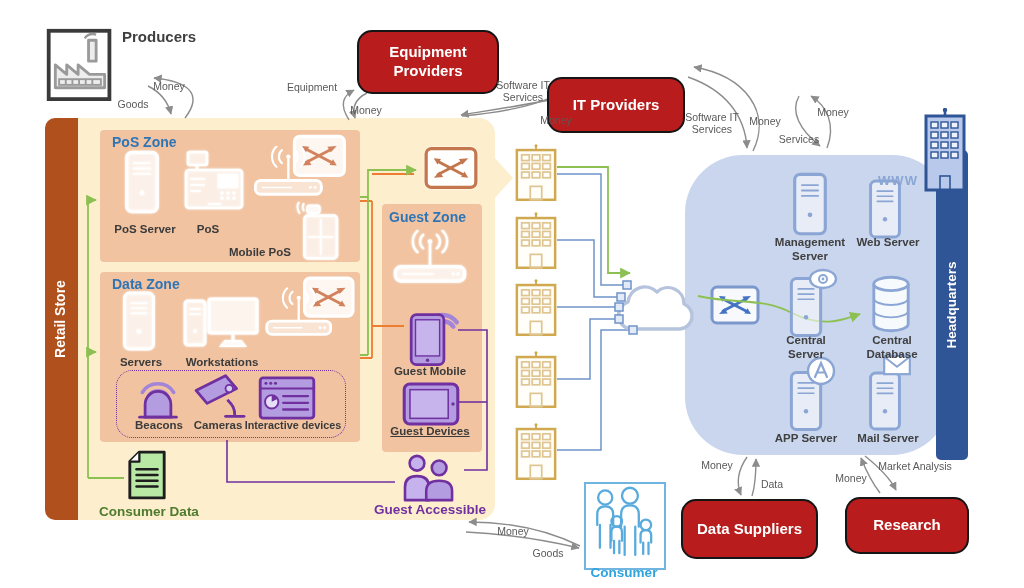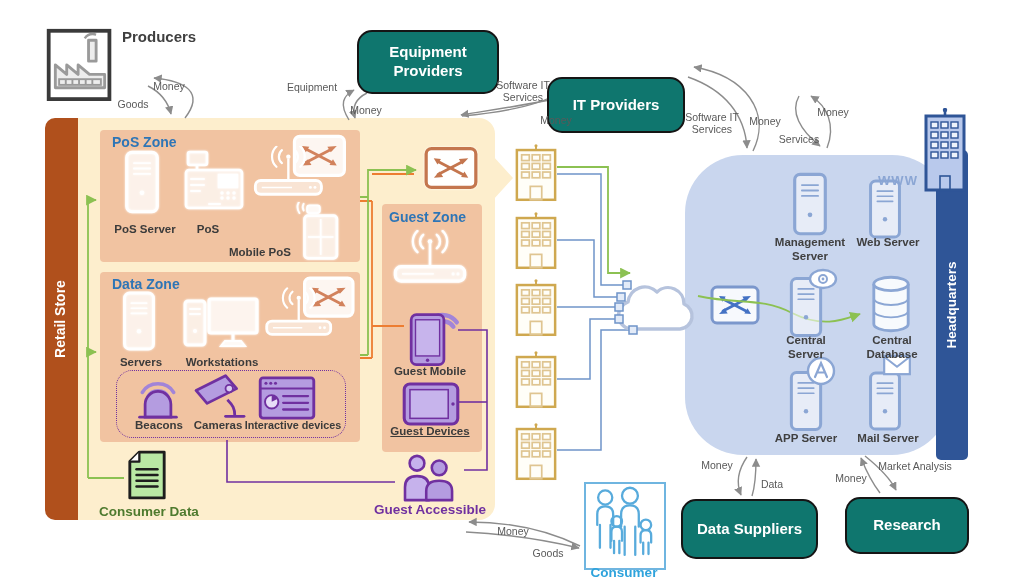--- a/index.html
+++ b/index.html
@@ -1,20 +1,20 @@
 <!DOCTYPE html>
 <html><head>
 <meta charset="utf-8">
 <style>
   html,body{margin:0;padding:0;background:#fff;}
   #canvas{position:relative;width:1024px;height:588px;background:#fff;overflow:hidden;
           font-family:"Liberation Sans",sans-serif;}
   .abs{position:absolute;}
   
-  .pbox{position:absolute;background:#0f766e;border:2.5px solid #151515;border-radius:15px;
+  .pbox{position:absolute;background:#b91c1c;border:2.5px solid #151515;border-radius:15px;
         color:#fff;font-weight:bold;font-size:15px;line-height:1.25;text-align:center;
         display:flex;align-items:center;justify-content:center;padding:2px 8px;box-sizing:border-box;}
   
   .retail-bg{position:absolute;left:45px;top:118px;width:450px;height:402px;background:#fdeecd;border-radius:16px;}
   .retail-point{position:absolute;left:493px;top:156px;width:0;height:0;
     border-top:22px solid transparent;border-bottom:22px solid transparent;border-left:20px solid #fdeecd;}
   .retail-bar{position:absolute;left:45px;top:118px;width:33px;height:402px;background:#b0501c;border-radius:10px 0 0 10px;}
   .zone{position:absolute;background:#f1c3a1;border-radius:4px;}
   .zone-title{position:absolute;color:#2e75b6;font-weight:bold;font-size:14px;}
   .dotted-box{position:absolute;left:116px;top:370px;width:230px;height:68px;border:1.6px dotted #7030a0;border-radius:16px;box-sizing:border-box;}

